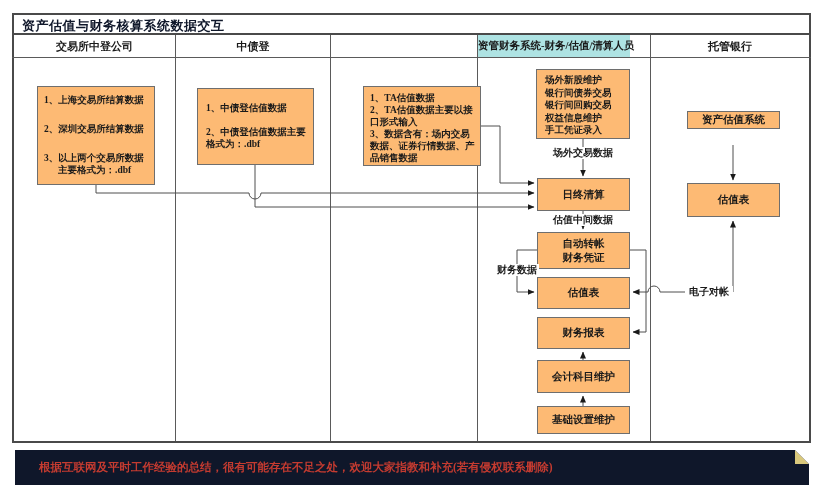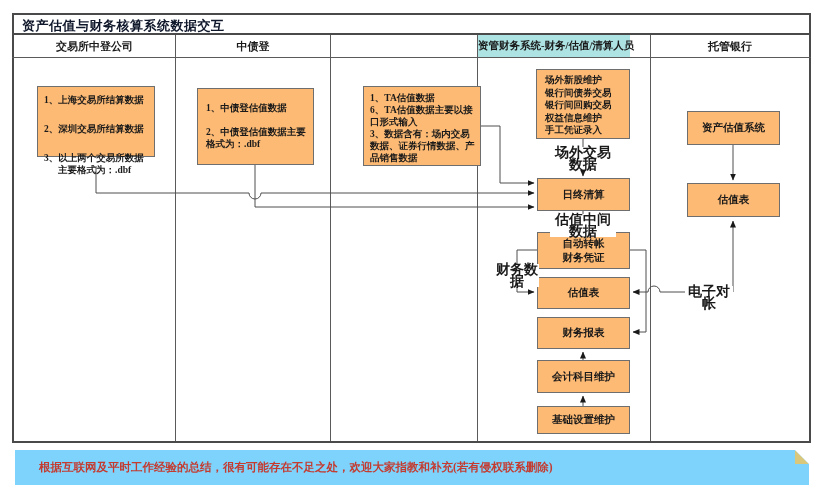--- a/index.html
+++ b/index.html
@@ -21,25 +21,25 @@
 
   .node { position:absolute; background:#fdba74; border:1px solid #6e6e6e; color:#1a1a1a;
           font-weight:bold; font-size:9.5px; line-height:12px; }
   .node.center { display:flex; flex-direction:column; align-items:center; justify-content:center;
           text-align:center; font-size:10.5px; line-height:14px; }
   .gap7 { margin-top:17px; }
   .gap12 { margin-top:12px; }
   .ind { padding-left:14px; }
 
   .lineLabel { position:absolute; background:#fff; font-weight:bold; color:#1a1a1a;
-          font-size:14px; line-height:11.5px; text-align:center; }
+          font-size:10px; line-height:11.5px; text-align:center; }
 
   .connectors { left:0; top:0; pointer-events:none; }
 
-  .footer { left:15px; top:450px; width:794px; height:35px; background:#7dd3fc;text-align:center; }
+  .footer { left:15px; top:450px; width:794px; height:35px; background:#0f172a;text-align:center; }
   .footer-text { position:absolute; left:24px; top:0; line-height:35px; font-size:11.5px;
           font-weight:bold; color:#c43b30; white-space:nowrap; }
   .fold-white { position:absolute; top:0; right:0; width:0; height:0;
           border:7px solid; border-color:#ffffff #ffffff transparent transparent; }
   .fold-tri { position:absolute; top:0; right:0; width:0; height:0;
           border:7px solid; border-color:transparent transparent #d9c87c #d9c87c; }
 </style>
 </head>
 <body>
 
@@ -75,36 +75,36 @@
       <path d="M537 250 H517 V292 H534" marker-end="url(#ar)"></path>
       <path d="M630 250 H646 V332 H633" marker-end="url(#ar)"></path>
       <path d="M733 292 V221" marker-end="url(#ar)"></path>
       <path d="M733 292 H660 A6 6 0 0 0 648 292 H633" marker-end="url(#ar)"></path>
       <path d="M733 145 V180" marker-end="url(#ar)"></path>
       <path d="M583 360 V352" marker-end="url(#ar)"></path>
       <path d="M583 406 V396" marker-end="url(#ar)"></path>
     </g>
   </svg>
 
-  <div class="node" style="left:37px;top:86px;width:118px;height:71px;padding:7px 4px 0 6px;font-family:Liberation Serif, serif;">
+  <div class="node" style="left:37px;top:86px;width:118px;height:99px;padding:7px 4px 0 6px;font-family:Liberation Serif, serif;">
     <div>1、上海交易所结算数据</div>
     <div class="gap7">2、深圳交易所结算数据</div>
     <div class="gap7">3、以上两个交易所数据</div>
     <div class="ind">主要格式为：.dbf</div>
   </div>
 
   <div class="node" style="left:197px;top:88px;width:117px;height:77px;padding:13px 4px 0 8px;">
     <div>1、中债登估值数据</div>
     <div class="gap12">2、中债登估值数据主要</div>
     <div>格式为：.dbf</div>
   </div>
 
   <div class="node" style="left:363px;top:86px;width:118px;height:80px;padding:5px 3px 0 6px;">
     <div>1、TA估值数据</div>
-    <div>6、TA估值数据主要以接</div>
+    <div>2、TA估值数据主要以接</div>
     <div>口形式输入</div>
     <div>3、数据含有：场内交易</div>
     <div>数据、证券行情数据、产</div>
     <div>品销售数据</div>
   </div>
 
   <div class="node" style="left:536px;top:69px;width:94px;height:70px;padding:4px 0 0 8px;line-height:12.5px;">
     <div>场外新股维护</div>
     <div>银行间债券交易</div>
     <div>银行间回购交易</div>
@@ -120,21 +120,21 @@
   </div>
 
   <div class="node center" style="left:537px;top:277px;width:93px;height:32px;">估值表</div>
 
   <div class="node center" style="left:537px;top:317px;width:93px;height:32px;">财务报表</div>
 
   <div class="node center" style="left:537px;top:360px;width:93px;height:33px;">会计科目维护</div>
 
   <div class="node center" style="left:537px;top:406px;width:93px;height:28px;">基础设置维护</div>
 
-  <div class="node center" style="left:687px;top:111px;width:93px;height:34px;">资产估值系统</div>
+  <div class="node center" style="left:687px;top:111px;width:93px;height:18px;">资产估值系统</div>
 
   <div class="node center" style="left:687px;top:183px;width:93px;height:34px;">估值表</div>
 
   <div class="lineLabel" style="left:550px;top:147px;width:66px;">场外交易数据</div>
   <div class="lineLabel" style="left:550px;top:214px;width:66px;">估值中间数据</div>
   <div class="lineLabel" style="left:495px;top:264px;width:44px;">财务数据</div>
   <div class="lineLabel" style="left:685px;top:286px;width:48px;">电子对帐</div>
 
   <div class="abs footer">
     <div class="footer-text">根据互联网及平时工作经验的总结，很有可能存在不足之处，欢迎大家指教和补充(若有侵权联系删除)</div>

